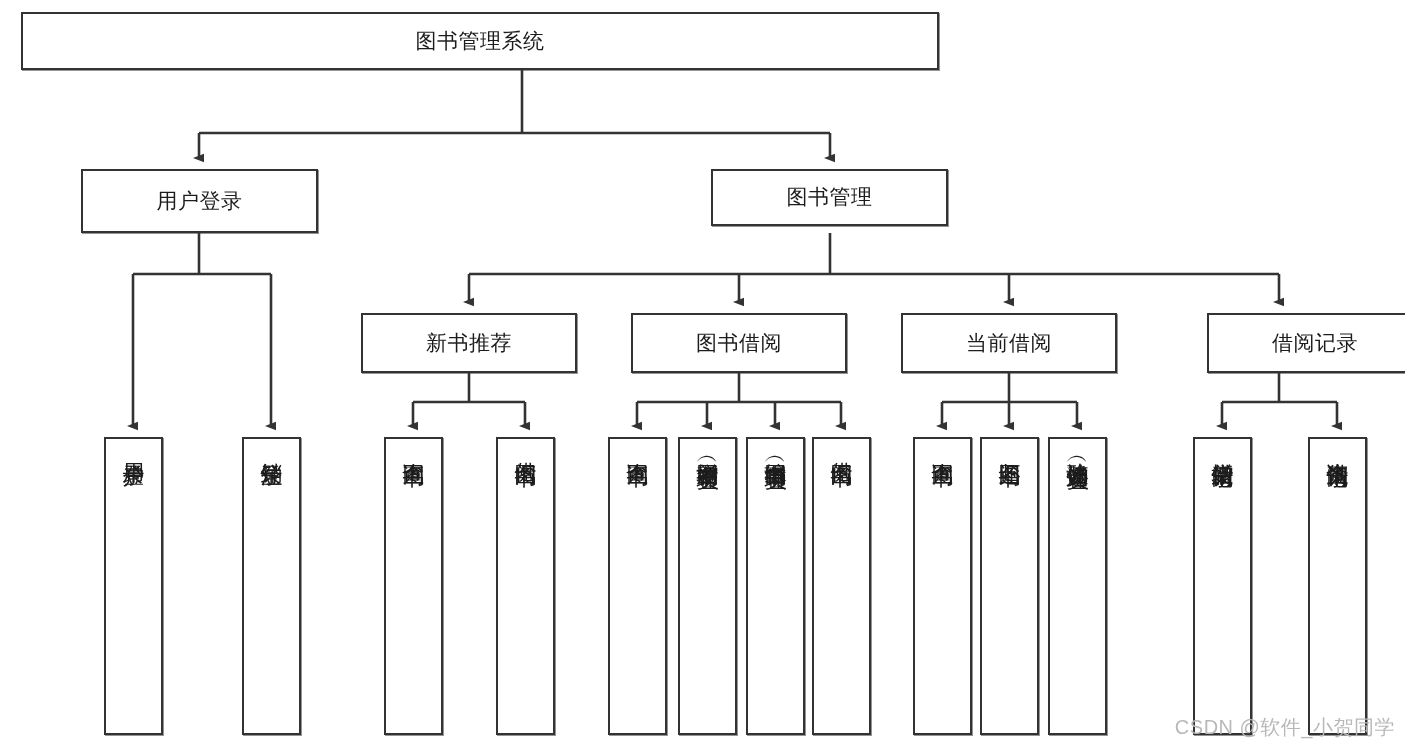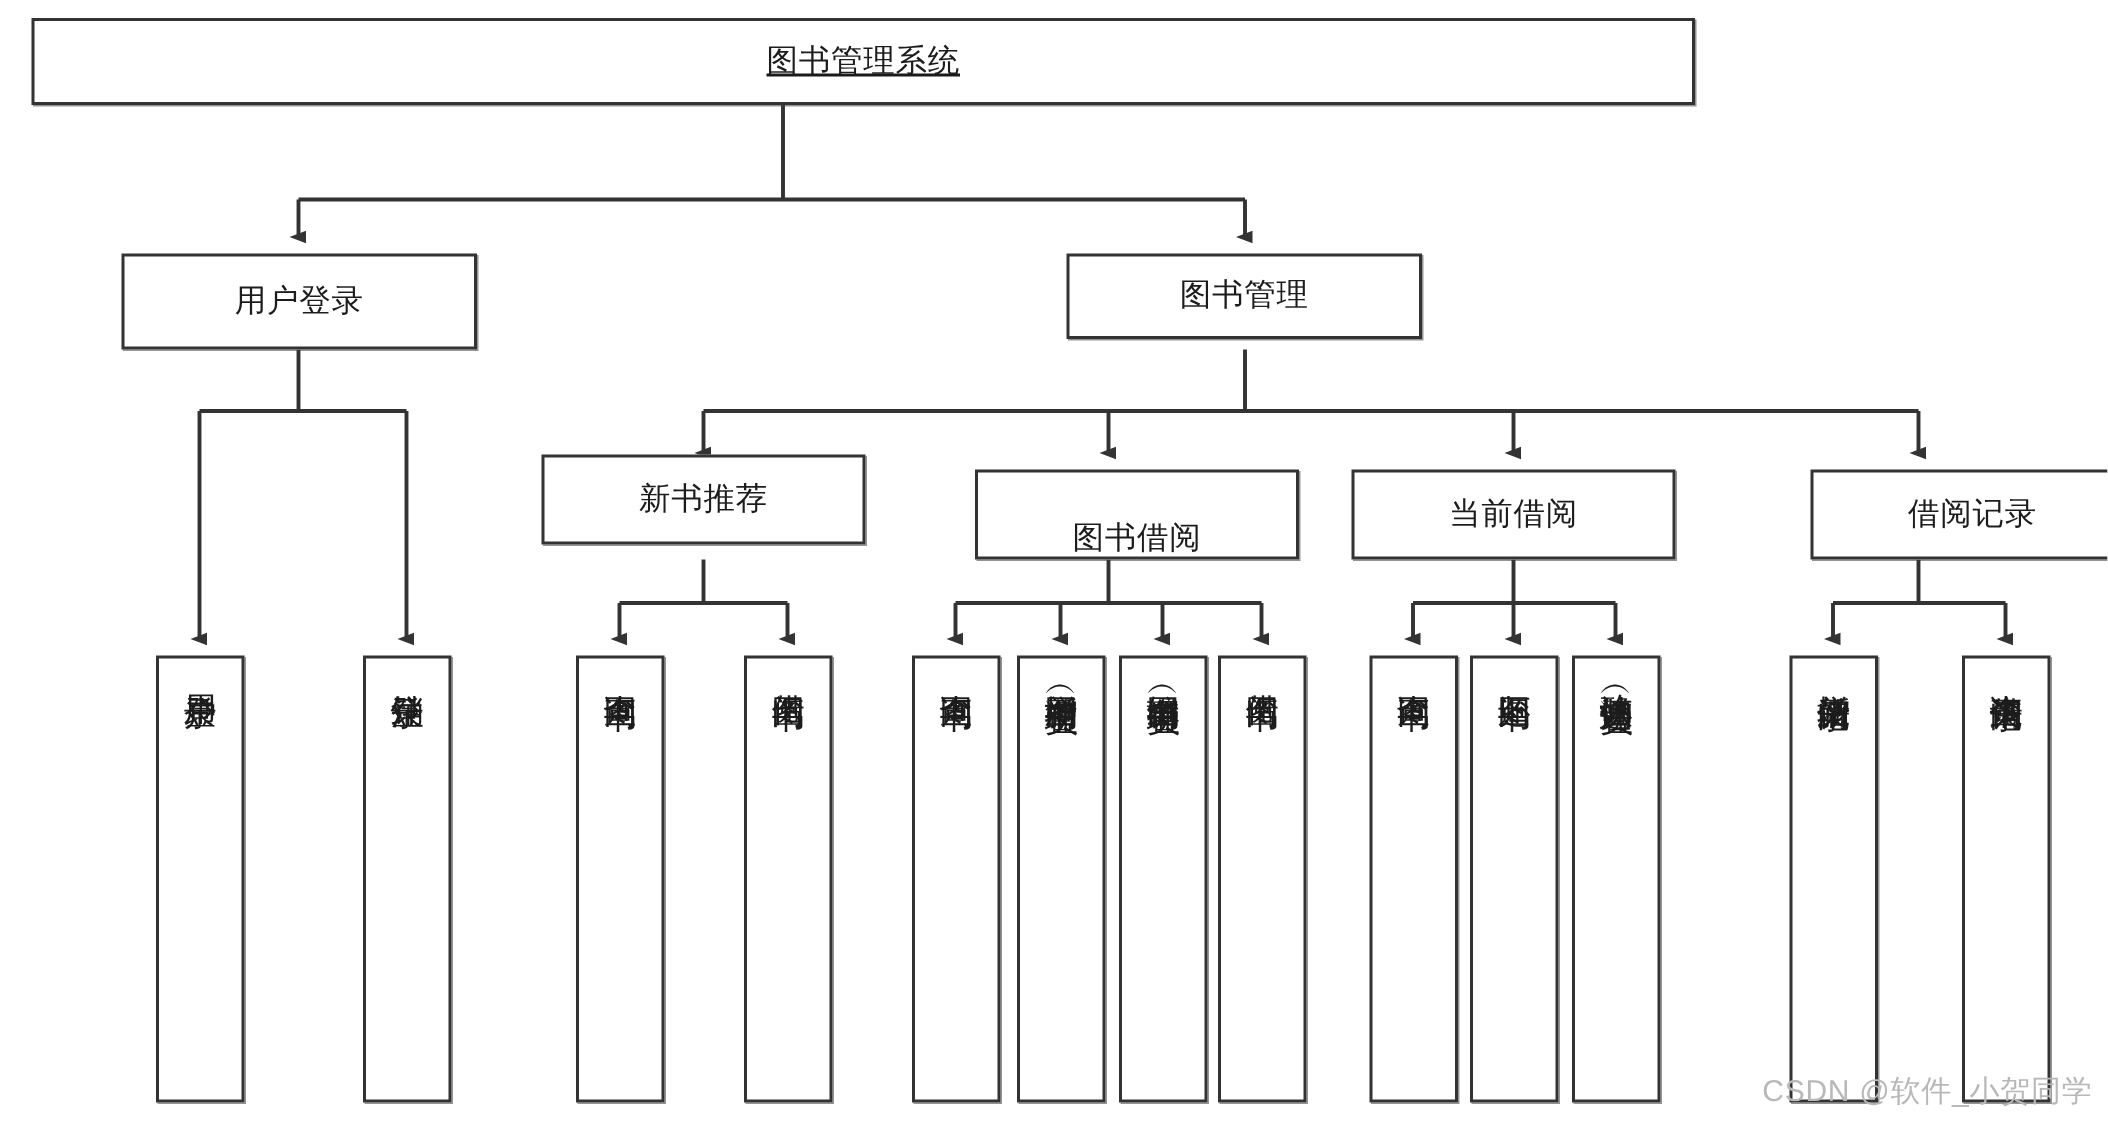--- a/index.html
+++ b/index.html
@@ -119,35 +119,35 @@
       <path d="M1009,402 L1009,426" marker-end="url(#arrow)"></path>
       <path d="M1077,402 L1077,426" marker-end="url(#arrow)"></path>
 
       <path d="M1279,373 L1279,402"></path>
       <path d="M1222,402 L1337,402"></path>
       <path d="M1222,402 L1222,426" marker-end="url(#arrow)"></path>
       <path d="M1337,402 L1337,426" marker-end="url(#arrow)"></path>
     </g>
   </svg>
 
-  <div class="node horiz" style="left:21px; top:12px; width:1109px; height:58px;text-decoration:underline;">
+  <div class="node horiz" style="left:21px; top:12px; width:918px; height:58px;">
     <span class="label">图书管理系统</span>
   </div>
 
   <div class="node horiz" style="left:81px; top:169px; width:237px; height:64px;">
     <span class="label">用户登录</span>
   </div>
   <div class="node horiz" style="left:711px; top:169px; width:237px; height:57px;">
     <span class="label">图书管理</span>
   </div>
 
-  <div class="node horiz" style="left:361px; top:303px; width:216px; height:60px;">
+  <div class="node horiz" style="left:361px; top:313px; width:216px; height:60px;">
     <span class="label">新书推荐</span>
   </div>
-  <div class="node horiz" style="left:650px; top:313px; width:216px; height:60px;align-items:flex-end;">
+  <div class="node horiz" style="left:631px; top:313px; width:216px; height:60px;">
     <span class="label">图书借阅</span>
   </div>
   <div class="node horiz" style="left:901px; top:313px; width:216px; height:60px;justify-content:center;">
     <span class="label">当前借阅</span>
   </div>
   <div class="node horiz" style="left:1171px; top:313px; width:216px; height:60px;margin-left:36px;">
     <span class="label">借阅记录</span>
   </div>
 
   <div class="node vert" style="left:104px; top:437px; width:59px; height:298px;">

